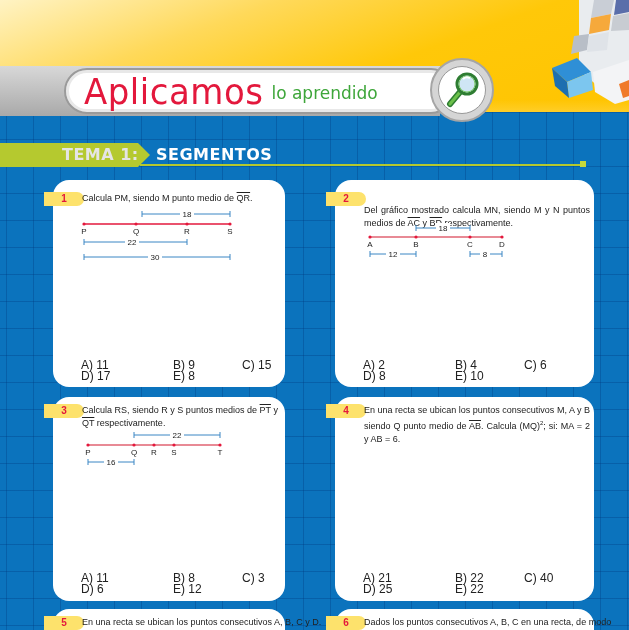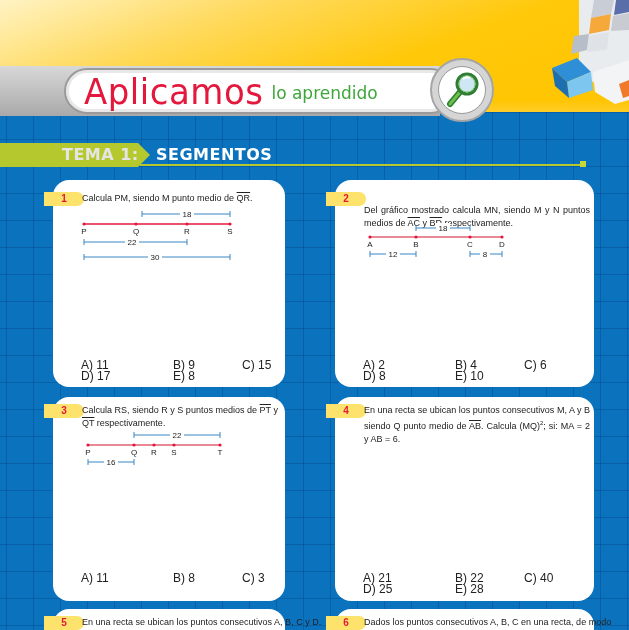--- a/index.html
+++ b/index.html
@@ -273,36 +273,40 @@
     <text x="92" y="25">S</text>
     <text x="138" y="25">T</text>
   </g>
 </svg>
 <div class="options" style="left:81px; top:573px;">
   <div class="row">
       <span class="c1">A) 11</span>
       <span class="c2">B) 8</span>
       <span>C) 3</span>
     </div>
+  <div class="row">
+      <span class="c1">D) 6</span>
+      <span class="c2">E) 12</span>
+    </div>
 </div>
 
 <div class="card" style="left:335px; top:397px; width:259px; height:204px;"></div>
 <div class="badge" style="left:326px; top:404px;">4</div>
 <div class="q-text" style="left:364px; top:404px; width:226px;">
   <span>En una recta se ubican los puntos consecutivos M, A y B siendo Q punto medio de </span><span class="ovl">AB</span><span>. Calcula (MQ)</span><sup style="font-size:6px;">2</sup><span>; si: MA = 2 y AB = 6.</span>
 </div>
 <div class="options" style="left:363px; top:573px;">
   <div class="row">
       <span class="c1">A) 21</span>
       <span class="c2">B) 22</span>
       <span>C) 40</span>
     </div>
   <div class="row">
       <span class="c1">D) 25</span>
-      <span class="c2">E) 28</span>
+      <span class="c2">E) 22</span>
     </div>
 </div>
 
 <div class="card" style="left:53px; top:609px; width:232px; height:60px;"></div>
 <div class="badge" style="left:44px; top:616px;">5</div>
 <div class="q-text" style="left:82px; top:616px; width:200px; white-space:nowrap;">En una recta se ubican los puntos consecutivos A, B, C y D.</div>
 
 <div class="card" style="left:335px; top:609px; width:259px; height:60px;"></div>
 <div class="badge" style="left:326px; top:616px;">6</div>
 <div class="q-text" style="left:364px; top:616px; width:226px; white-space:nowrap;">Dados los puntos consecutivos A, B, C en una recta, de modo</div>

